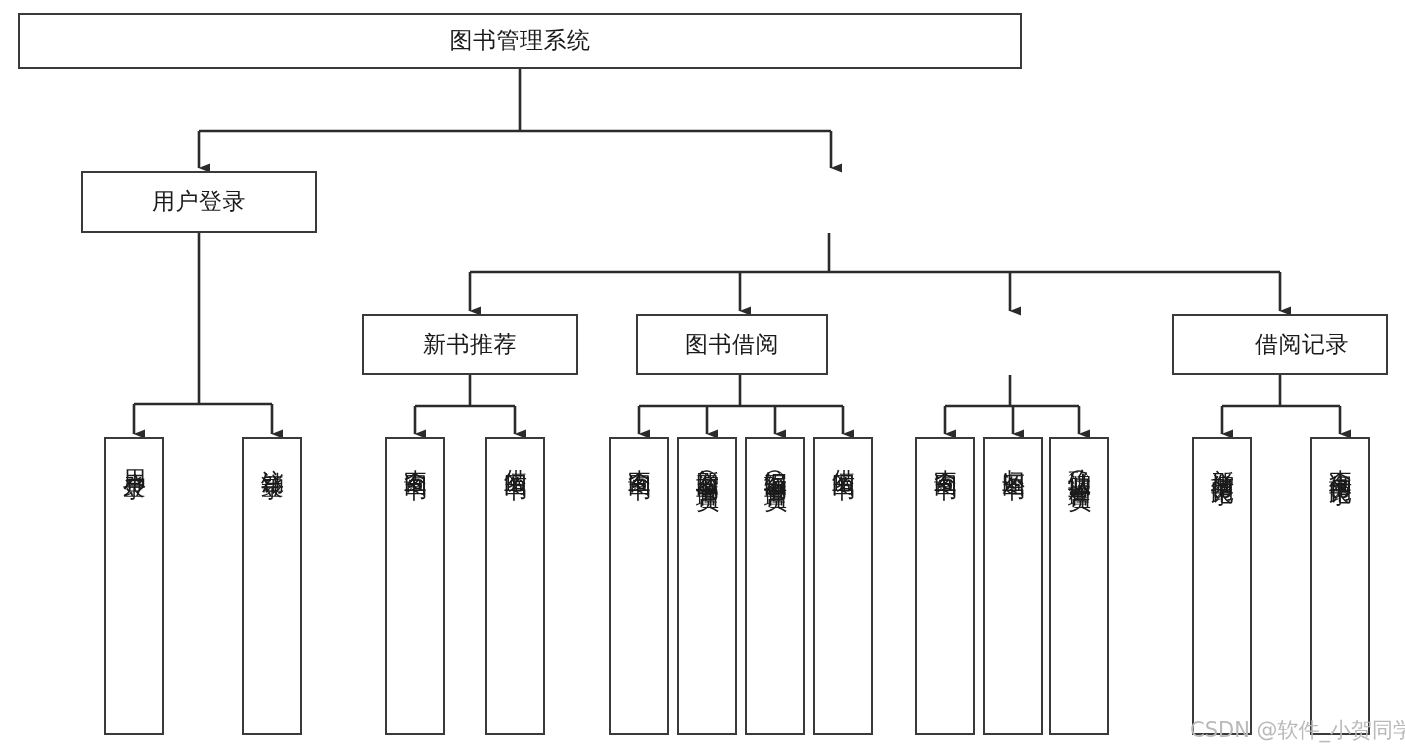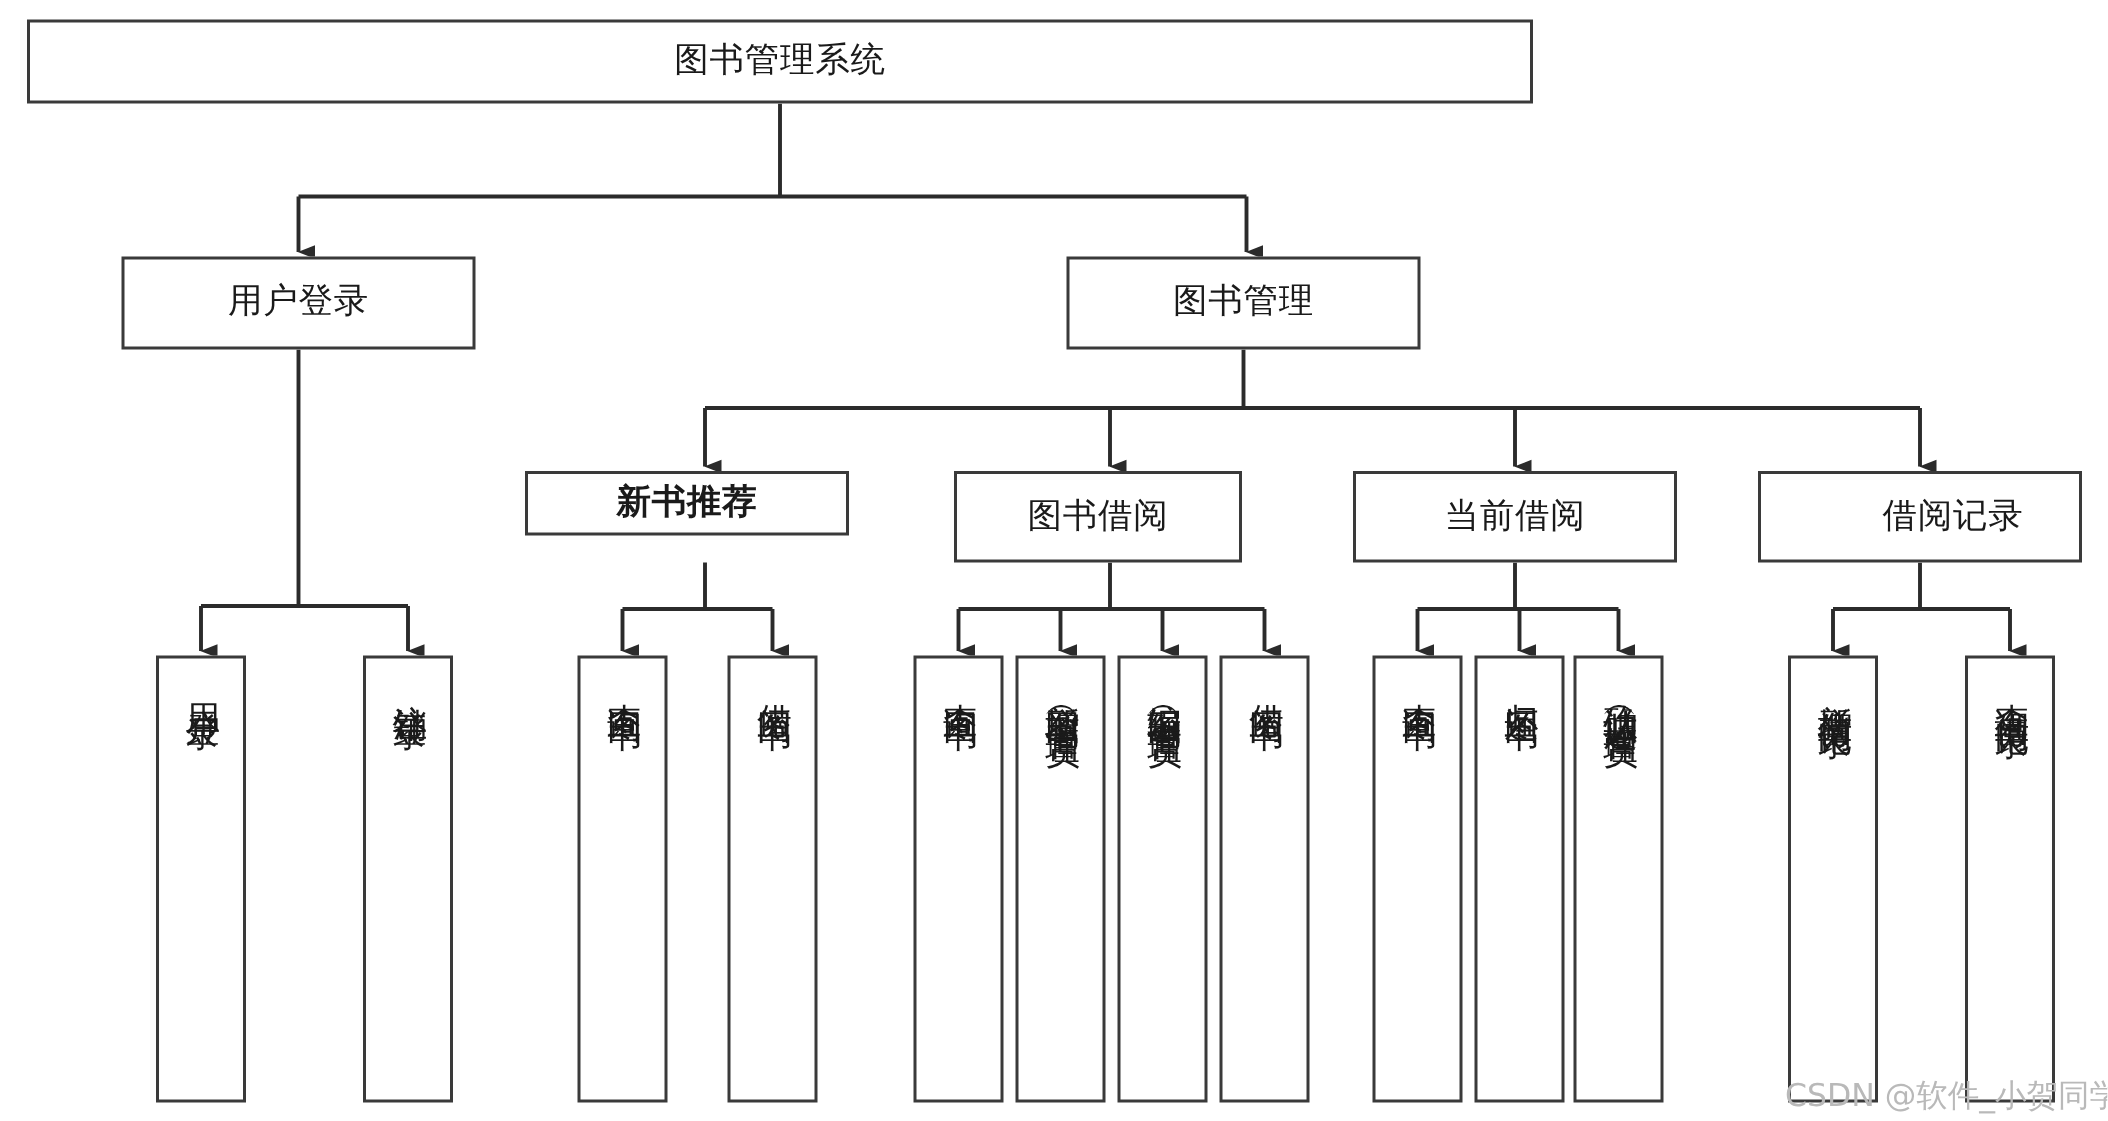--- a/index.html
+++ b/index.html
@@ -131,33 +131,27 @@
     </g>
   </svg>
 
   <div class="node horiz root" style="left:18px; top:13px; width:1004px; height:56px;">
     <span class="label">图书管理系统</span>
   </div>
 
   <div class="node horiz" style="left:81px; top:171px; width:236px; height:62px;">
     <span class="label">用户登录</span>
   </div>
-  <div class="node horiz" style="left:711px; top:171px; width:236px; height:62px;">
-    <span class="label">图书管理</span>
-  </div>
-
-  <div class="node horiz" style="left:350px; top:314px; width:216px; height:43px;font-weight:bold;">
+
+  <div class="node horiz" style="left:362px; top:314px; width:216px; height:61px;">
     <span class="label">新书推荐</span>
   </div>
   <div class="node horiz" style="left:636px; top:314px; width:192px; height:61px;">
     <span class="label">图书借阅</span>
   </div>
-  <div class="node horiz" style="left:902px; top:314px; width:216px; height:61px;">
-    <span class="label">当前借阅</span>
-  </div>
   <div class="node horiz" style="left:1172px; top:314px; width:216px; height:61px;padding-left:44px;">
     <span class="label">借阅记录</span>
   </div>
 
   <div class="node vert" style="left:104px; top:437px; width:60px; height:298px;">
     <span class="label">用户登录</span>
   </div>
   <div class="node vert" style="left:242px; top:437px; width:60px; height:298px;">
     <span class="label">注销登录</span>
   </div>

